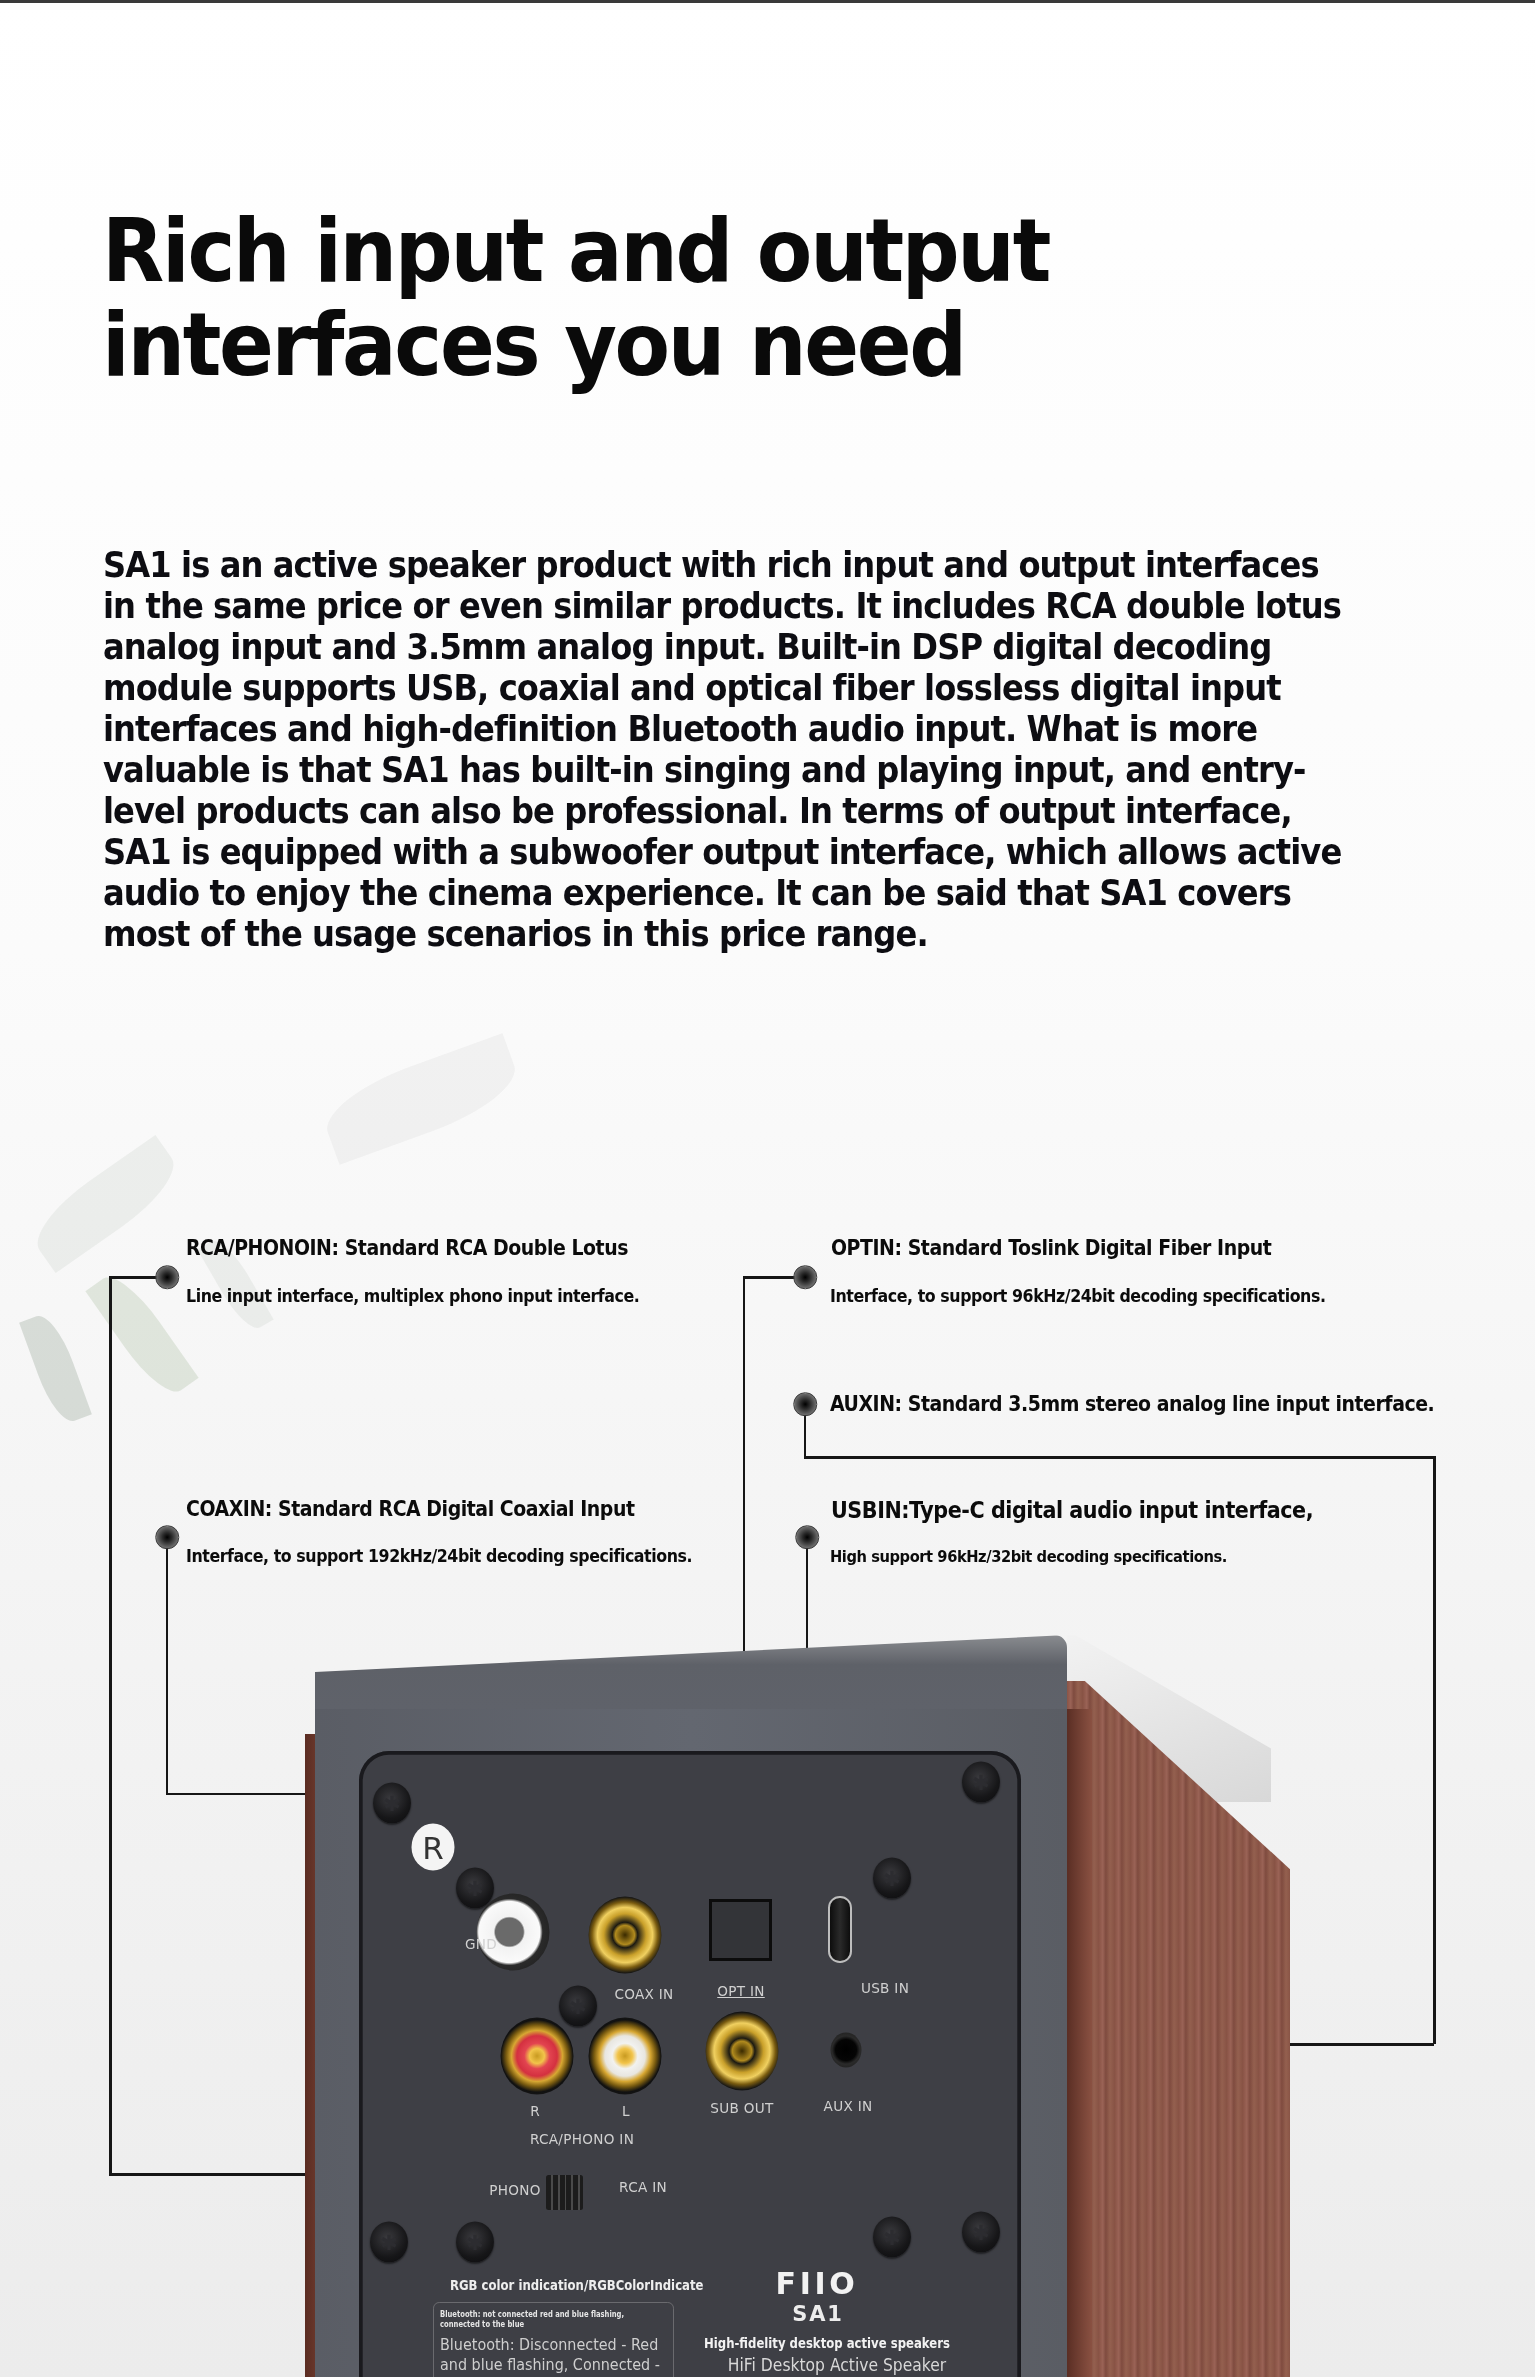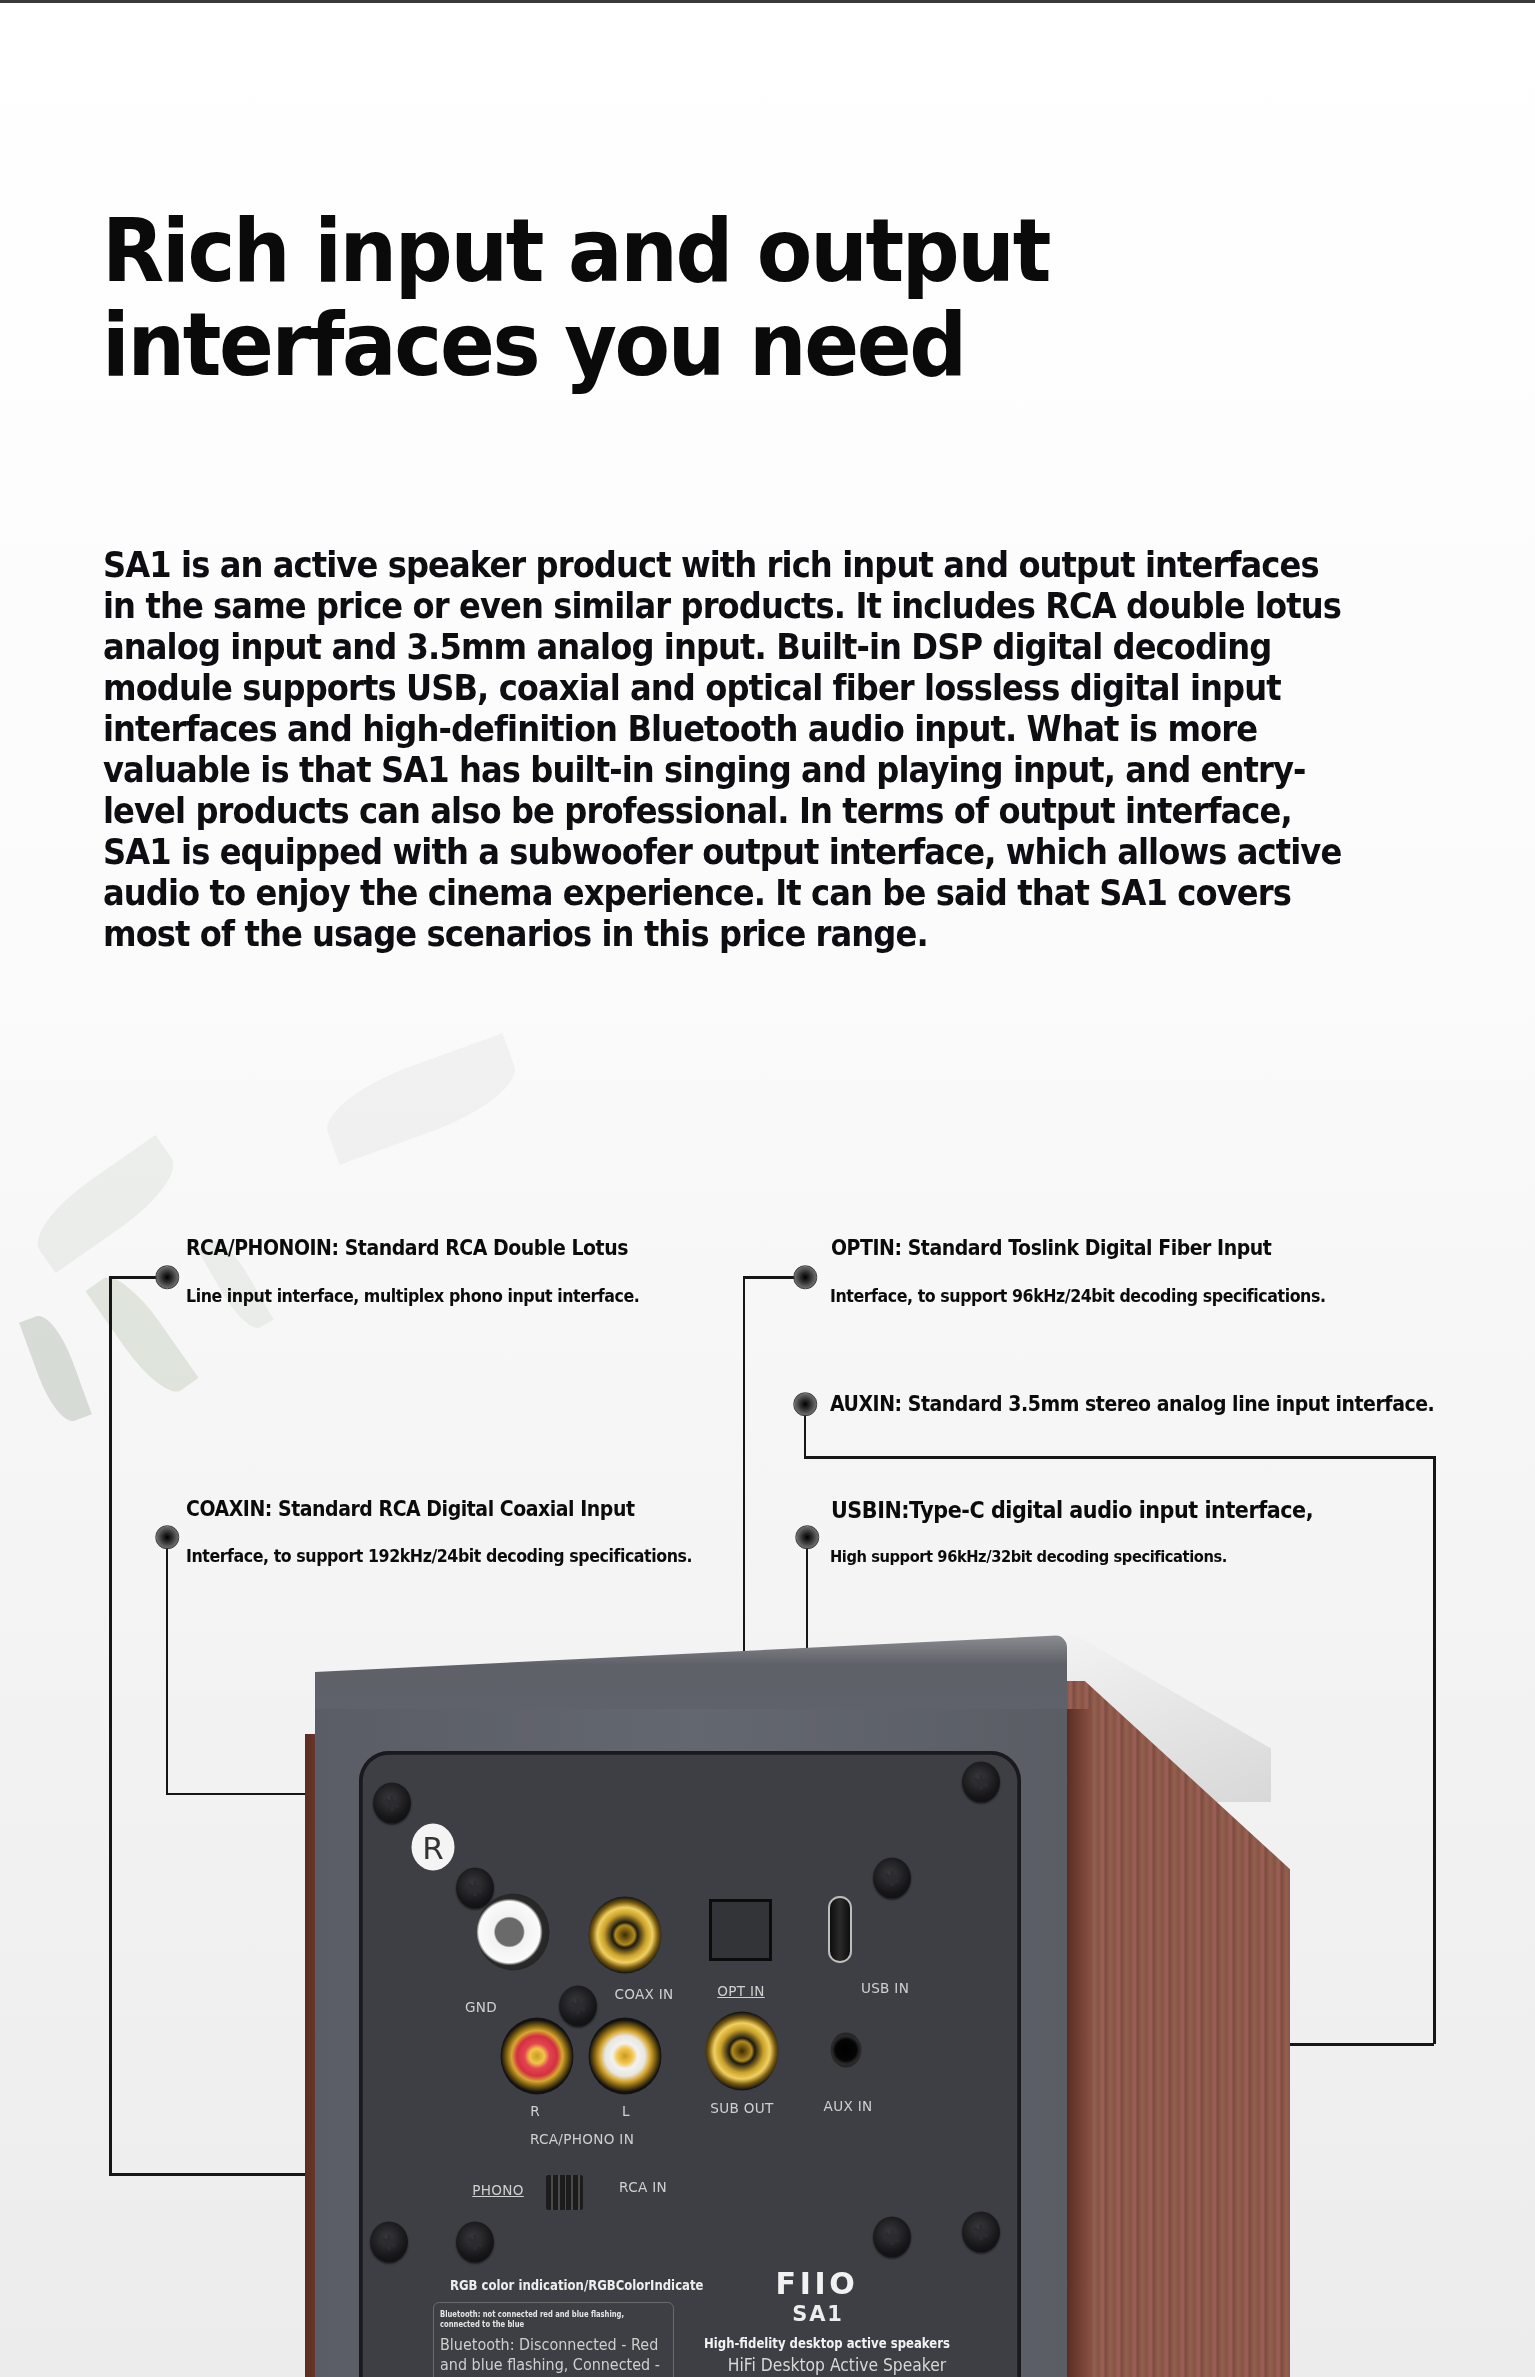--- a/index.html
+++ b/index.html
@@ -141,30 +141,30 @@
   <div class="gnd"></div>
   <div class="rca gold" style="left:625px;top:1935px;width:73px;height:77px;"></div>
   <div class="opt"></div>
   <div class="usb"></div>
   <div class="rca red" style="left:537px;top:2056px;width:73px;height:77px;"></div>
   <div class="rca white" style="left:625px;top:2056px;width:73px;height:77px;"></div>
   <div class="rca gold" style="left:742px;top:2051px;width:73px;height:79px;"></div>
   <div class="aux"></div>
   <div class="switch"></div>
 
-  <div class="port-label" style="left:481px;top:1999px;">GND</div>
+  <div class="port-label" style="left:481px;top:1936px;">GND</div>
   <div class="port-label" style="left:627px;top:1986px;margin-left:17px;">COAX IN</div>
   <div class="port-label" style="left:741px;top:1983px;text-decoration:underline;">OPT IN</div>
   <div class="port-label" style="left:885px;top:1980px;">USB IN</div>
   <div class="port-label" style="left:535px;top:2103px;">R</div>
   <div class="port-label" style="left:626px;top:2103px;">L</div>
   <div class="port-label" style="left:742px;top:2100px;">SUB OUT</div>
   <div class="port-label" style="left:848px;top:2098px;">AUX IN</div>
   <div class="port-label" style="left:582px;top:2131px;">RCA/PHONO IN</div>
-  <div class="port-label" style="left:498px;top:2182px;text-decoration:underline;">PHONO</div>
+  <div class="port-label" style="left:515px;top:2182px;">PHONO</div>
   <div class="port-label" style="left:643px;top:2179px;">RCA IN</div>
 
   <div class="rgb-title">RGB color indication/RGBColorIndicate</div>
   <div class="rgb-box">
     <div class="rgb-small">Bluetooth: not connected red and blue flashing, connected to the blue</div>
     <div class="rgb-big">Bluetooth: Disconnected - Red and blue flashing, Connected - Blue</div>
 
   </div>
 
   <div class="brand">FIIO</div>

